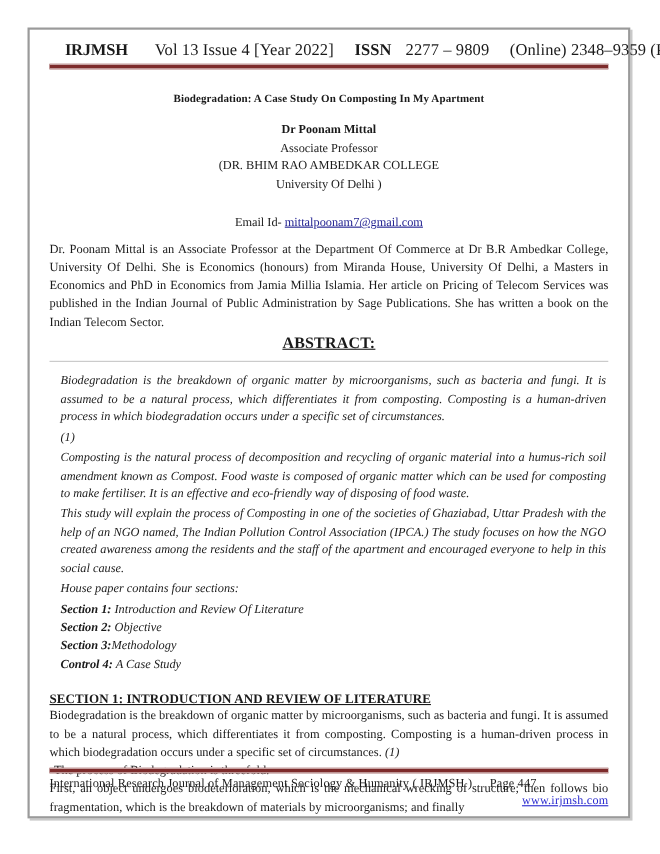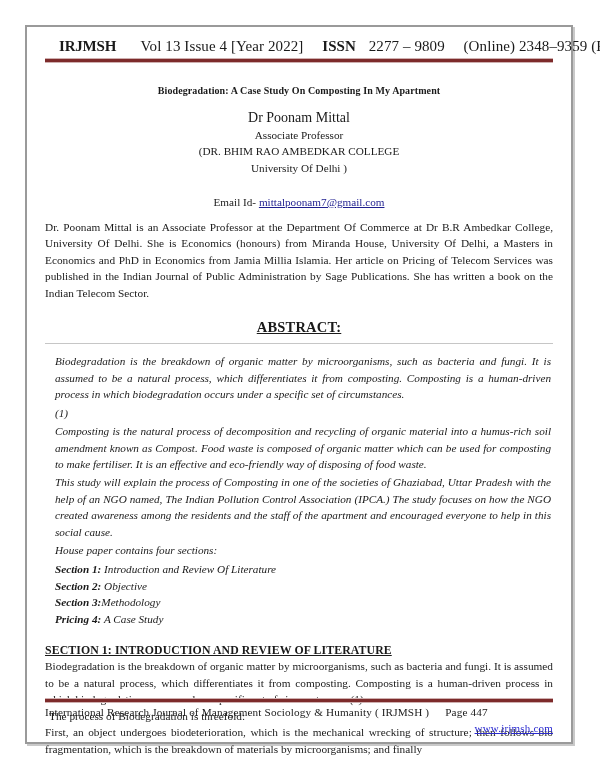--- a/index.html
+++ b/index.html
@@ -77,22 +77,22 @@
   }
 
   
   .byline {
     text-align: center;
     margin-top: 14px;
     font-size: 11.2px;
     line-height: 16.5px;
   }
   .byline .author-name {
-    font-weight: normal;
-    font-size: 14px;
+    font-weight: bold;
+    font-size: 11px;
   }
   .byline .mail-line { margin-top: 18px; }
   .email-link {
     color: #1d1d8f;
     text-decoration: underline;
   }
 
   
   .bio {
     margin-top: 8px;
@@ -101,21 +101,21 @@
     text-align: justify;
     text-justify: inter-word;
   }
 
   
   .abstract-head {
     text-align: center;
     font-weight: bold;
     font-size: 14.5px;
     text-decoration: underline;
-    margin-top: 18px;
+    margin-top: 3px;
     letter-spacing: 0.2px;
   }
   .rule-thin {
     height: 1px;
     background: #c6c6c6;
     margin: 7px 0 9px 0;
   }
 
   
   .abstract-body {
@@ -239,21 +239,21 @@
       <div class="sec-line">
         <span class="sec-label">Section 1:</span><span> Introduction and Review Of Literature</span>
       </div>
       <div class="sec-line">
         <span class="sec-label">Section 2:</span><span> Objective</span>
       </div>
       <div class="sec-line">
         <span class="sec-label">Section 3:</span><span>Methodology</span>
       </div>
       <div class="sec-line">
-        <span class="sec-label">Pricing 4:</span><span> A Case Study</span>
+        <span class="sec-label">Control 4:</span><span> A Case Study</span>
       </div>
     </div>
 
     <div class="section-head">SECTION 1: INTRODUCTION AND REVIEW OF LITERATURE</div>
     <div class="section-body">
       <p><span>Biodegradation is the breakdown of organic matter by microorganisms, such as bacteria and fungi. It is assumed to be a natural process, which differentiates it from composting. Composting is a human-driven process in which biodegradation occurs under a specific set of circumstances.</span> <span class="cite">(1)</span></p>
       <p class="plain"><span class="indent-space"></span><span>The process of Biodegradation is threefold:</span></p>
       <p>First, an object undergoes biodeterioration, which is the mechanical wrecking of structure; then follows bio fragmentation, which is the breakdown of materials by microorganisms; and finally</p>
     </div>
 

